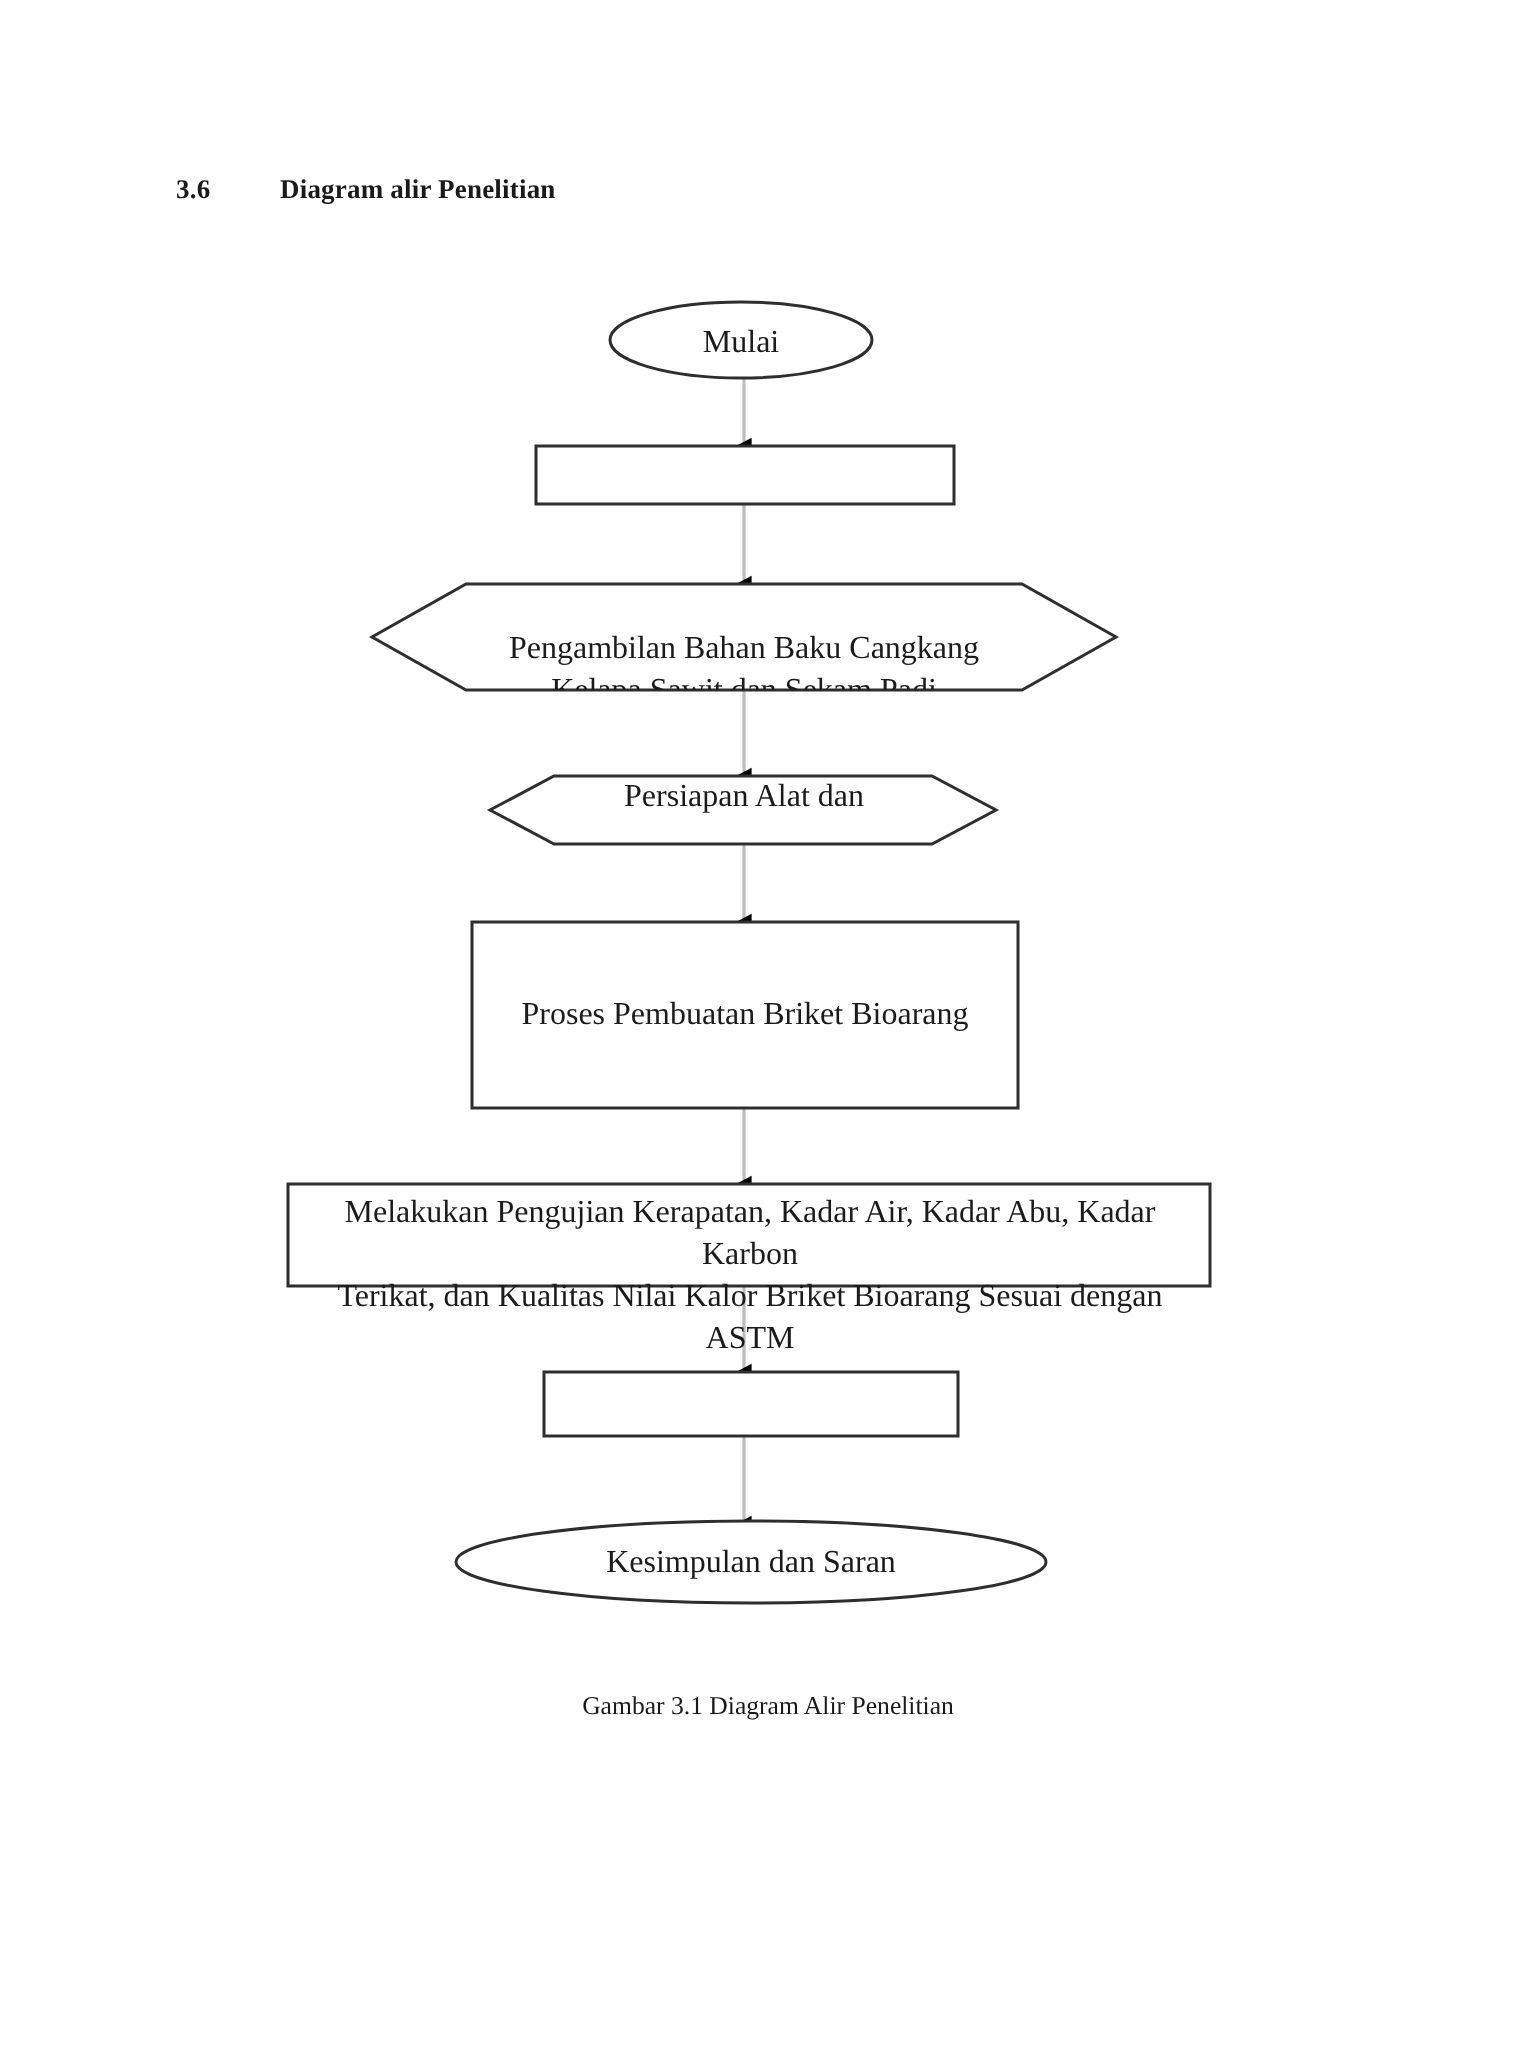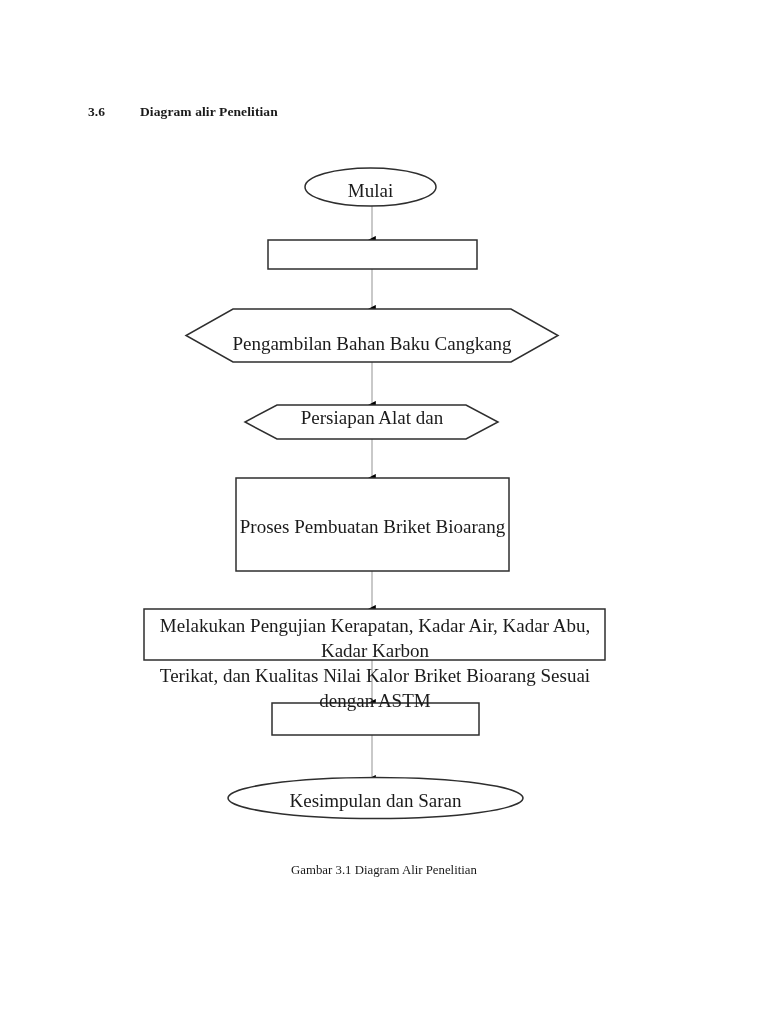--- a/index.html
+++ b/index.html
@@ -13,21 +13,21 @@
     height: 1024px;
     position: relative;
     font-family: "Liberation Serif", "DejaVu Serif", serif;
     color: #1a1a1a;
     overflow: hidden;
   }
 
   #page {
     position: absolute;
     left: 0;
-    top: 17px;
+    top: 0;
     width: 768px;
     height: 1008px;
     background: #ffffff;
   }
 
   
   .section-heading {
     position: absolute;
     left: 88px;
     top: 87px;
@@ -47,21 +47,21 @@
     left: 0;
     top: 0;
     width: 768px;
     height: 1024px;
   }
 
   
   .node-text {
     position: absolute;
     text-align: center;
-    font-size: 19px;
+    font-size: 16px;
     line-height: 1.32;
     color: #1b1b1b;
     white-space: pre-line;
     pointer-events: none;
   }
 
   .nt-mulai      { left: 305px; top: 161px; width: 131px; }
   .nt-studi      { left: 268px; top: 229px; width: 210px; }
   .nt-hex1       { left: 186px; top: 300px; width: 372px; margin-top: 22px; }
   .nt-hex2       { left: 246px; top: 395px; width: 252px; text-align: center; }

